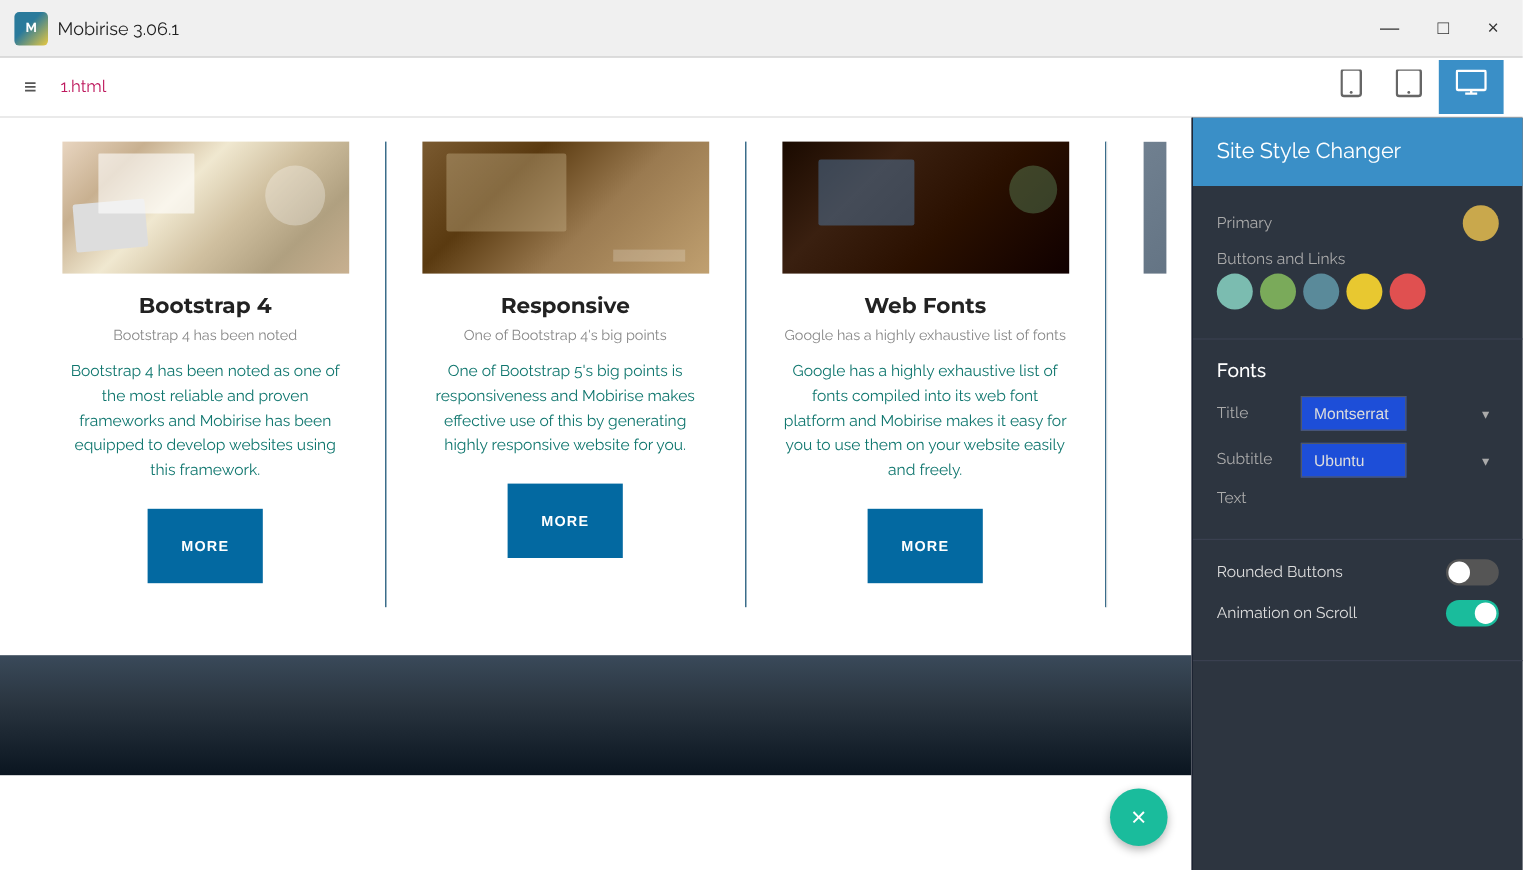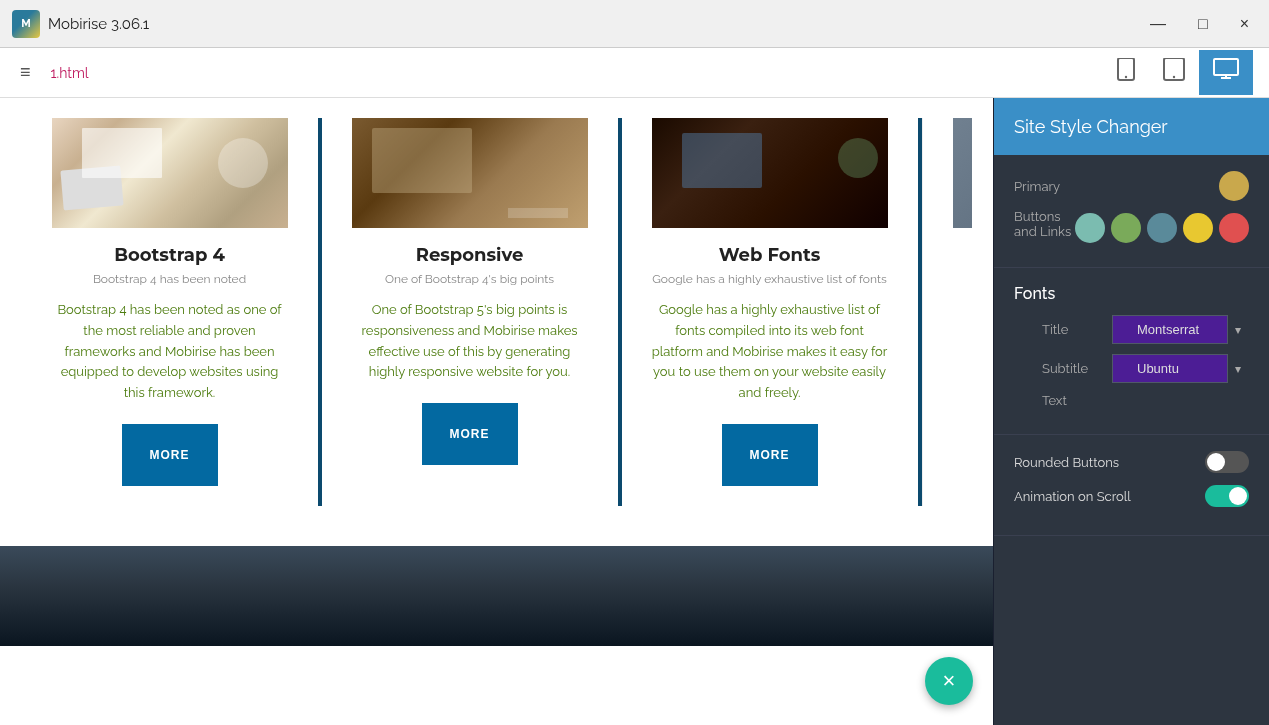--- a/index.html
+++ b/index.html
@@ -43,30 +43,30 @@
       flex: 1; background: #fff; overflow: hidden; position: relative;
     }
 
     
     .cards-section {
       background: #fff; padding: 20px 0 40px 0;
       display: flex; gap: 0; justify-content: center;
     }
     .card {
       width: 300px; padding: 0 30px 20px 30px; text-align: center;
-      border-right: 4px solid #0c4a6e;
+      border-right: 1px solid #0c4a6e;
     }
     .card:last-child { border-right: none; }
     .card-img-placeholder {
       width: 100%; height: 110px; margin-bottom: 16px;
       background: #ccc; position: relative; overflow: hidden;
     }
     .card-title { font-family: 'Montserrat', Arial, sans-serif; font-size: 18px; font-weight: 700; color: #222; margin-bottom: 6px; }
     .card-subtitle { font-size: 12px; color: #888; margin-bottom: 14px; }
-    .card-text { font-size: 13px; color: #4d7c0f; line-height: 1.6; margin-bottom: 20px; }
+    .card-text { font-size: 13px; color: #0f766e; line-height: 1.6; margin-bottom: 20px; }
     .card-btn {
       background: #0369a1; color: white; border: none; padding: 24px 28px;
       font-size: 12px; letter-spacing: 1px; cursor: pointer; font-weight: 600;
     }
 
     
     .bottom-bg {
       height: 100px; background: linear-gradient(180deg, #3a4a5a 0%, #1a2530 100%);
       position: relative;
     }
@@ -92,25 +92,25 @@
     .color-swatch-primary {
       width: 30px; height: 30px; border-radius: 50%;
       background: #c9a84c; cursor: pointer;
     }
     .color-swatches { display: flex; gap: 6px; margin-top: 4px; }
     .color-swatch {
       width: 30px; height: 30px; border-radius: 50%; cursor: pointer;
     }
 
     
-    .font-row { display: flex; align-items: center; margin-bottom: 10px; gap: 10px; margin-left: 28px; }
+    .font-row { display: flex; align-items: center; margin-bottom: 10px; gap: 10px; }
     .font-label { font-size: 13px; color: #aaa; width: 60px; }
     .font-select {
-      flex: 1; background: #4c1d95; border: 1px solid #505868; color: #ddd;
-      padding: 6px 24px; font-size: 13px; appearance: none; cursor: pointer;
+      flex: 1; background: #1d4ed8; border: 1px solid #505868; color: #ddd;
+      padding: 6px 10px; font-size: 13px; appearance: none; cursor: pointer;
       position: relative;
     }
     .font-select-wrapper { flex: 1; position: relative; }
     .font-select-wrapper::after {
       content: '▾'; position: absolute; right: 8px; top: 50%; transform: translateY(-50%);
       color: #aaa; pointer-events: none; font-size: 12px;
     }
 
     
     .option-row { display: flex; align-items: center; margin-bottom: 12px; }
@@ -258,21 +258,21 @@
       <span>Site Style Changer</span>
     </div>
 
     <div class="sidebar-section">
 
       <div class="colors-row">
         <span class="color-label">Primary</span>
         <div class="color-swatch-primary"></div>
       </div>
 
-      <div class="colors-row" style="flex-direction:row; align-items:flex-start;justify-content:flex-end;">
+      <div class="colors-row" style="flex-direction:column; align-items:flex-start;justify-content:flex-end;">
         <span class="color-label">Buttons and Links</span>
         <div class="color-swatches">
           <div class="color-swatch" style="background:#7bbcb0;"></div>
           <div class="color-swatch" style="background:#7aaa5a;"></div>
           <div class="color-swatch" style="background:#5a8a9a;"></div>
           <div class="color-swatch" style="background:#e8c830;"></div>
           <div class="color-swatch" style="background:#e05050;"></div>
         </div>
       </div>
     </div>

